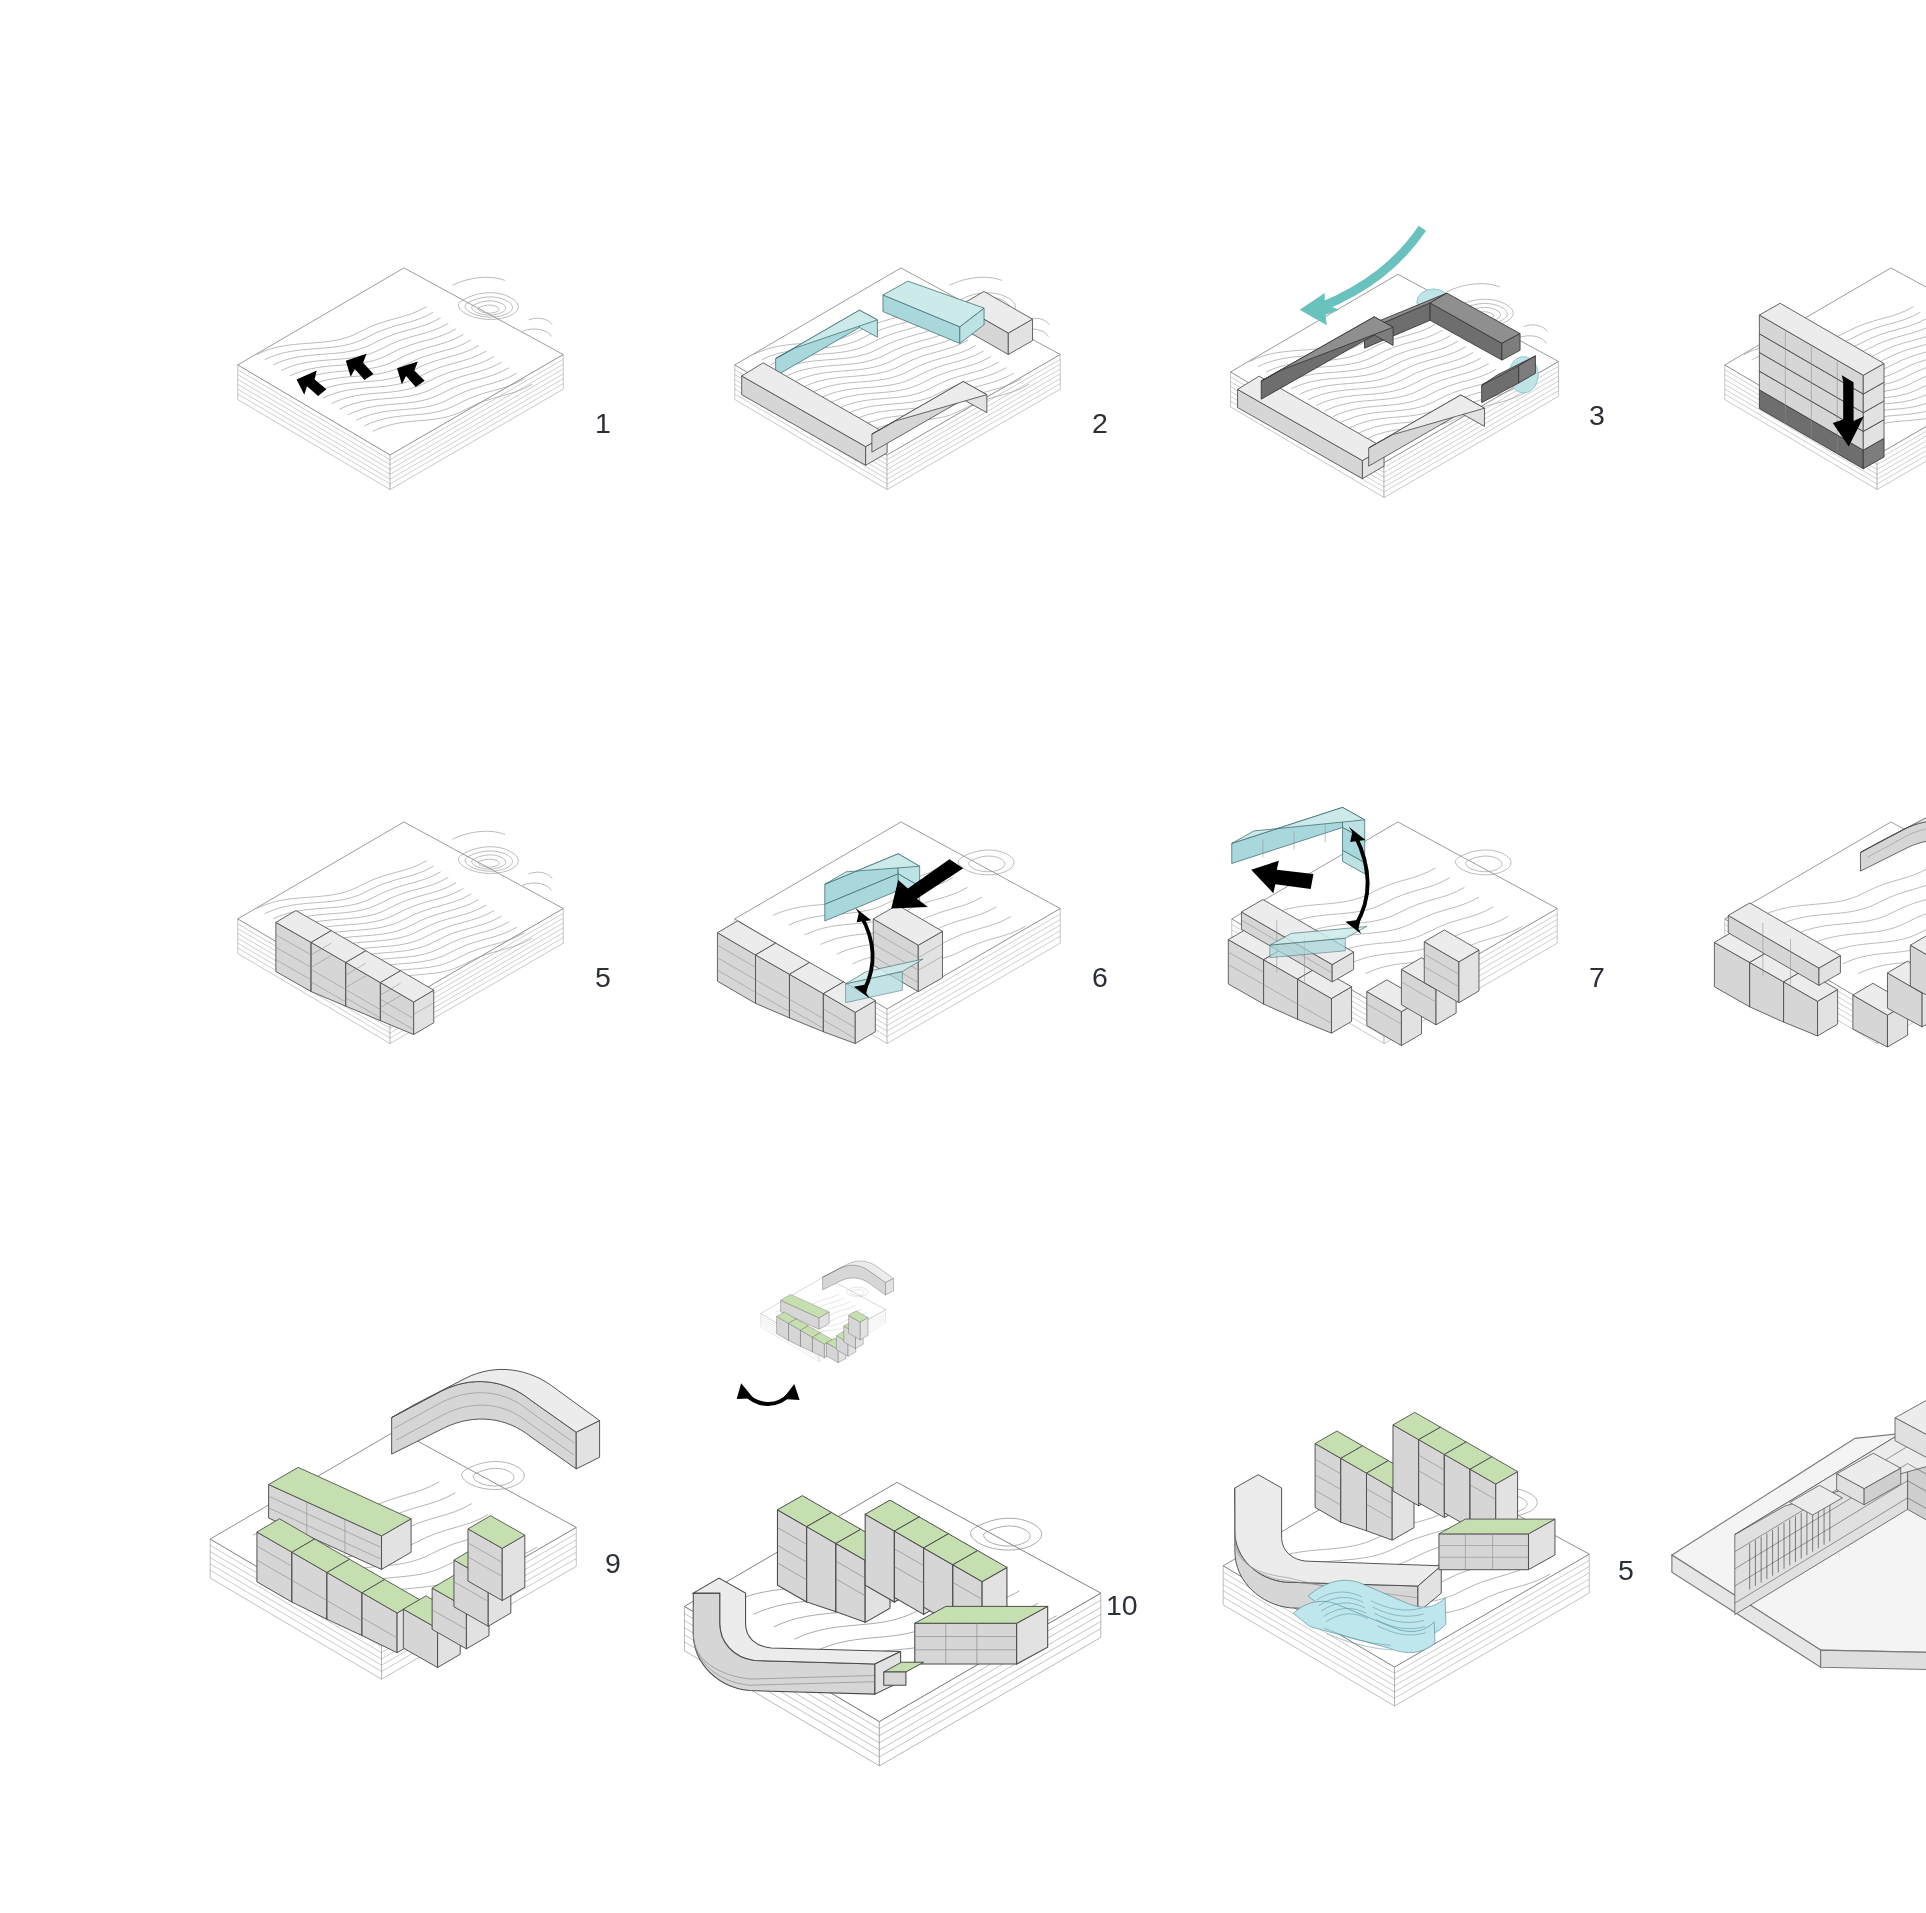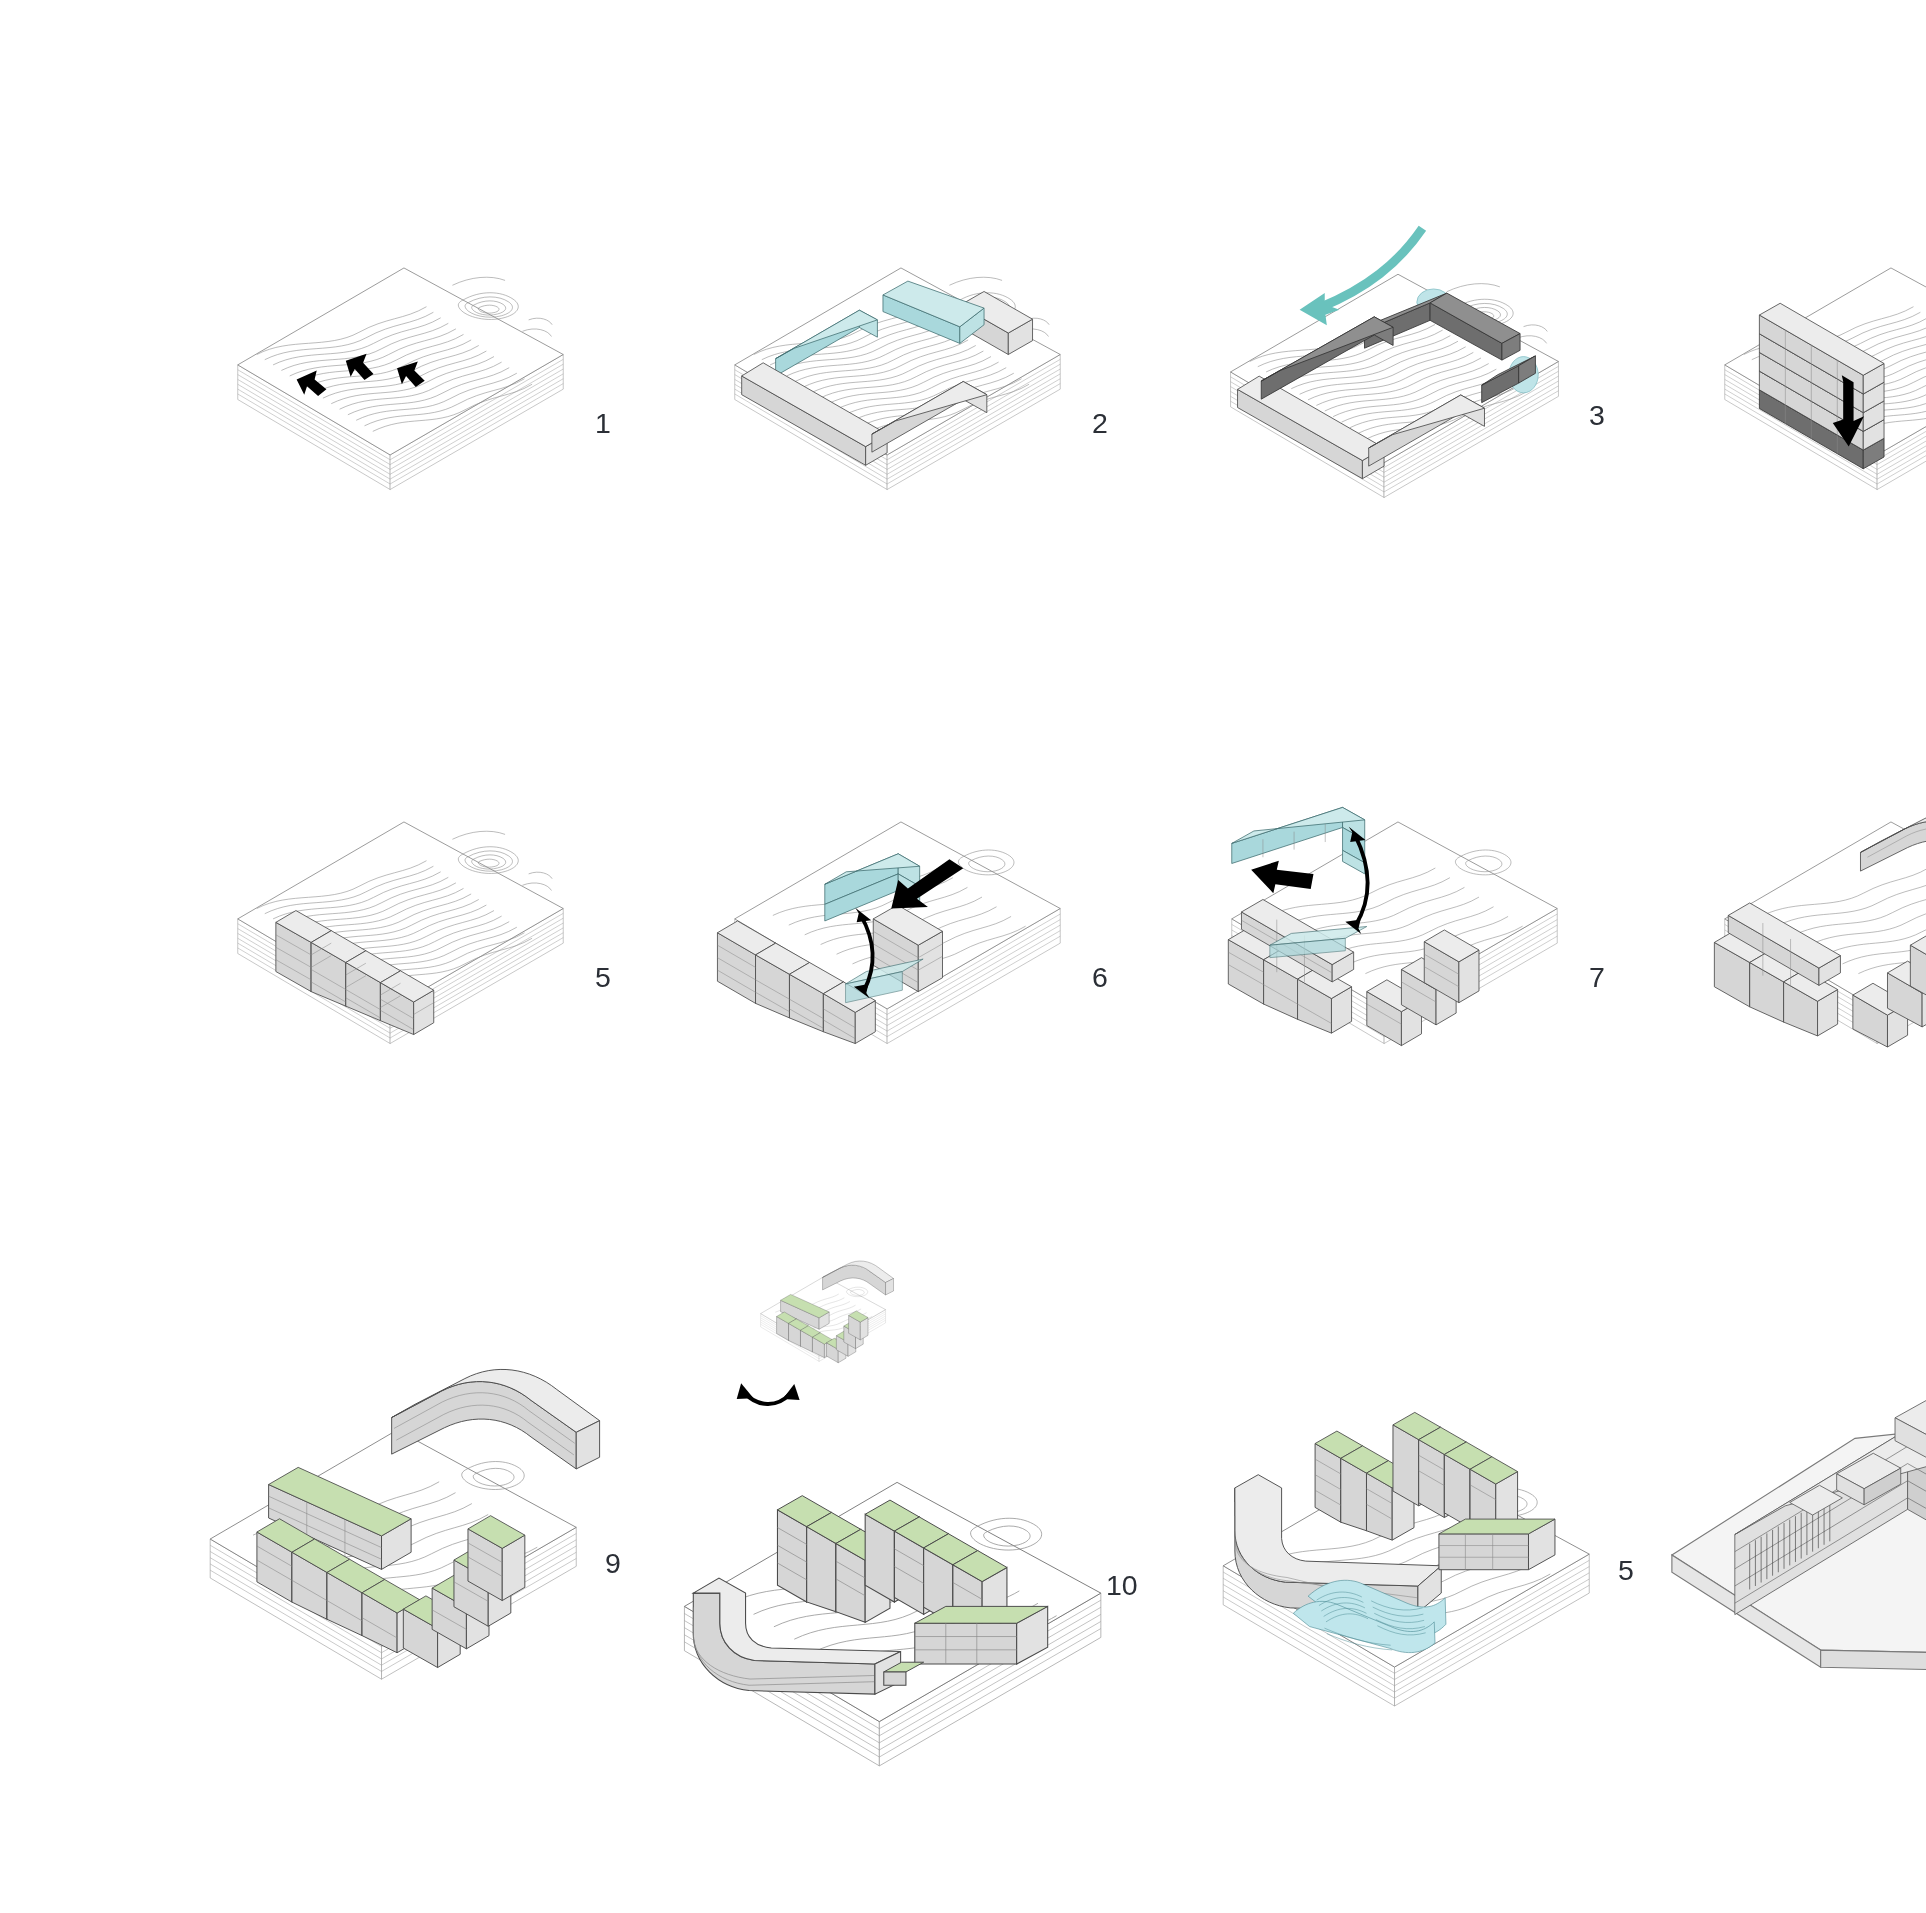--- a/index.html
+++ b/index.html
@@ -713,21 +713,21 @@
               <path d="M700,468 L700,560"></path>
           </g>
         </g>
 
         <g>
           <path class="gr-top" d="M490,578 L530,556 L580,556 L540,578 Z"></path>
           <path class="mass-r" d="M490,578 L540,578 L540,608 L490,608 Z"></path>
         </g>
       </g>
     </svg>
-    <div class="pnum" style="left:451px;top:319px">10</div>
+    <div class="pnum" style="left:451px;top:339px">10</div>
   </div>
 
   <div class="panel" style="left:1175px;top:1375px;width:478px;height:331px">
     <svg width="478" height="331" viewBox="0 0 1060 850">
       <g transform="translate(0,60)">
         <use href="#terrain-lite"></use>
       </g>
 
       <g>
         <path class="mass-r" d="M70,290 L70,400 C70,472 128,524 200,532 L540,542 L540,610 L212,598

